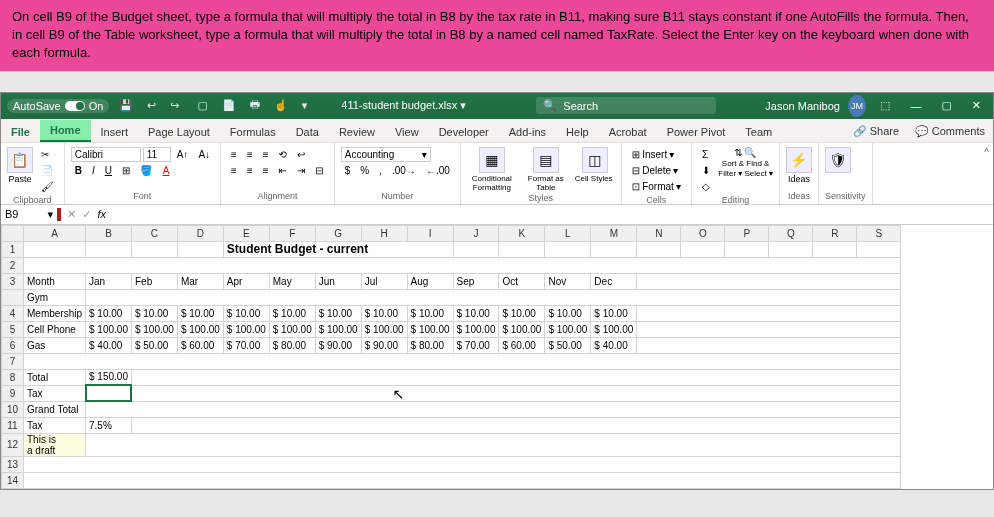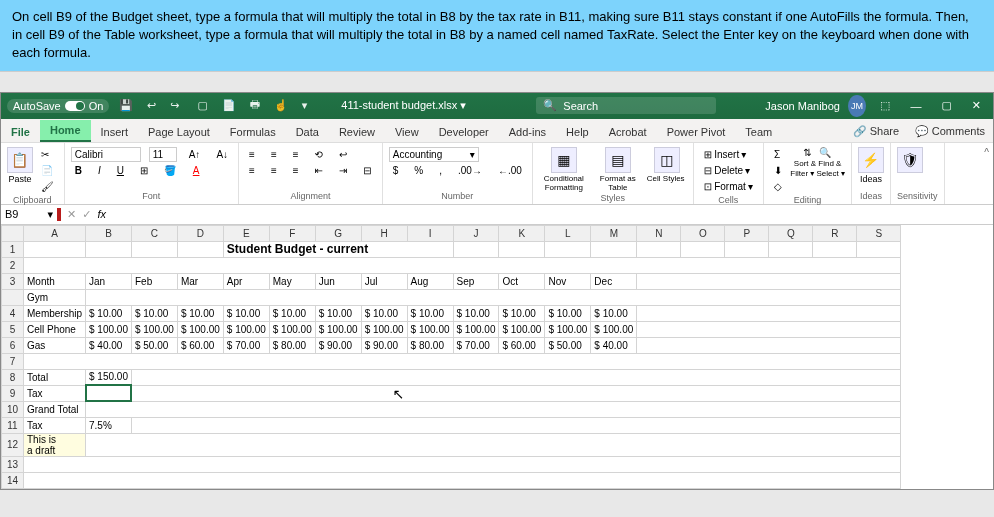--- a/index.html
+++ b/index.html
@@ -1,18 +1,18 @@
 <!DOCTYPE html>
 <html><head>
 <meta charset="utf-8">
 <style>
   * { box-sizing: border-box; margin: 0; padding: 0; font-family: "Segoe UI", Arial, sans-serif; }
   body { background: #e8e8e8; width: 994px; height: 517px; overflow: hidden; font-size: 11px; }
   
-  .instruction { background: #7dd3fc; padding: 8px 12px; font-size: 13px; line-height: 1.4; border-bottom: 1px solid #ccc; }
+  .instruction { background: #ec4899; padding: 8px 12px; font-size: 13px; line-height: 1.4; border-bottom: 1px solid #ccc; }
   
   .excel-app { margin-top: 20px; border: 1px solid #888; background: #fff; }
   
   
   .titlebar { background: linear-gradient(#217346,#1e6b40); color: #fff; height: 26px; display: flex; align-items: center; padding: 0 6px; font-size: 11px; }
   .titlebar .autosave { background: rgba(255,255,255,.15); border-radius: 10px; padding: 1px 6px; display: flex; align-items: center; gap: 4px; margin-right: 6px; }
   .titlebar .toggle { width: 20px; height: 10px; background: #fff; border-radius: 5px; position: relative; }
   .titlebar .toggle::after { content: ""; width: 8px; height: 8px; background: #217346; border-radius: 50%; position: absolute; right: 1px; top: 1px; }
   .titlebar .qat { display: flex; gap: 6px; align-items: center; margin-right: 10px; }
   .titlebar .qat span { opacity: .9; }
@@ -31,21 +31,21 @@
   .ribbon-tabs .right-tabs { margin-left: auto; display: flex; }
   .ribbon-tabs .share, .ribbon-tabs .comments { padding: 4px 8px; color: #333; display: flex; align-items: center; gap: 3px; }
   
   
   .ribbon { background: #fff; height: 62px; display: flex; border-bottom: 1px solid #ccc; font-size: 10px; }
   .group { border-right: 1px solid #e0e0e0; padding: 2px 6px; display: flex; flex-direction: column; }
   .group-body { flex: 1; display: flex; align-items: flex-start; gap: 4px; padding-top:2px; }
   .group-label { text-align: center; color: #666; font-size: 9px; padding: 1px 0; }
   .btn { padding: 2px 4px; cursor: pointer; display: inline-flex; align-items: center; gap: 2px; border-radius: 2px; }
   .stack { display: flex; flex-direction: column; gap: 1px; }
-  .row { display: flex; gap: 8px; align-items: flex-start; }
+  .row { display: flex; gap: 2px; align-items: flex-start; }
   .font-name { border: 1px solid #ccc; width: 70px; padding: 1px 3px; font-size: 10px; }
   .font-size { border: 1px solid #ccc; width: 28px; padding: 1px 3px; font-size: 10px; }
   .nfmt { border: 1px solid #ccc; width: 90px; padding: 1px 3px; font-size: 10px; display:flex; justify-content:space-between; }
   .big-icon { width: 26px; height: 26px; background: #eef; border: 1px solid #ccd; display:flex; align-items:center; justify-content:center; font-size:14px; }
   
   
   .fbar { display: flex; height: 20px; border-bottom: 1px solid #ccc; align-items: center; background: #fff; }
   .name-box { width: 60px; border-right: 4px solid #b91c1c; padding: 0 4px; font-size: 11px; display:flex; align-items:center; justify-content:space-between;}
   .fx-area { display:flex; align-items:center; gap:6px; padding:0 6px; flex:1; font-size:11px;}
   

